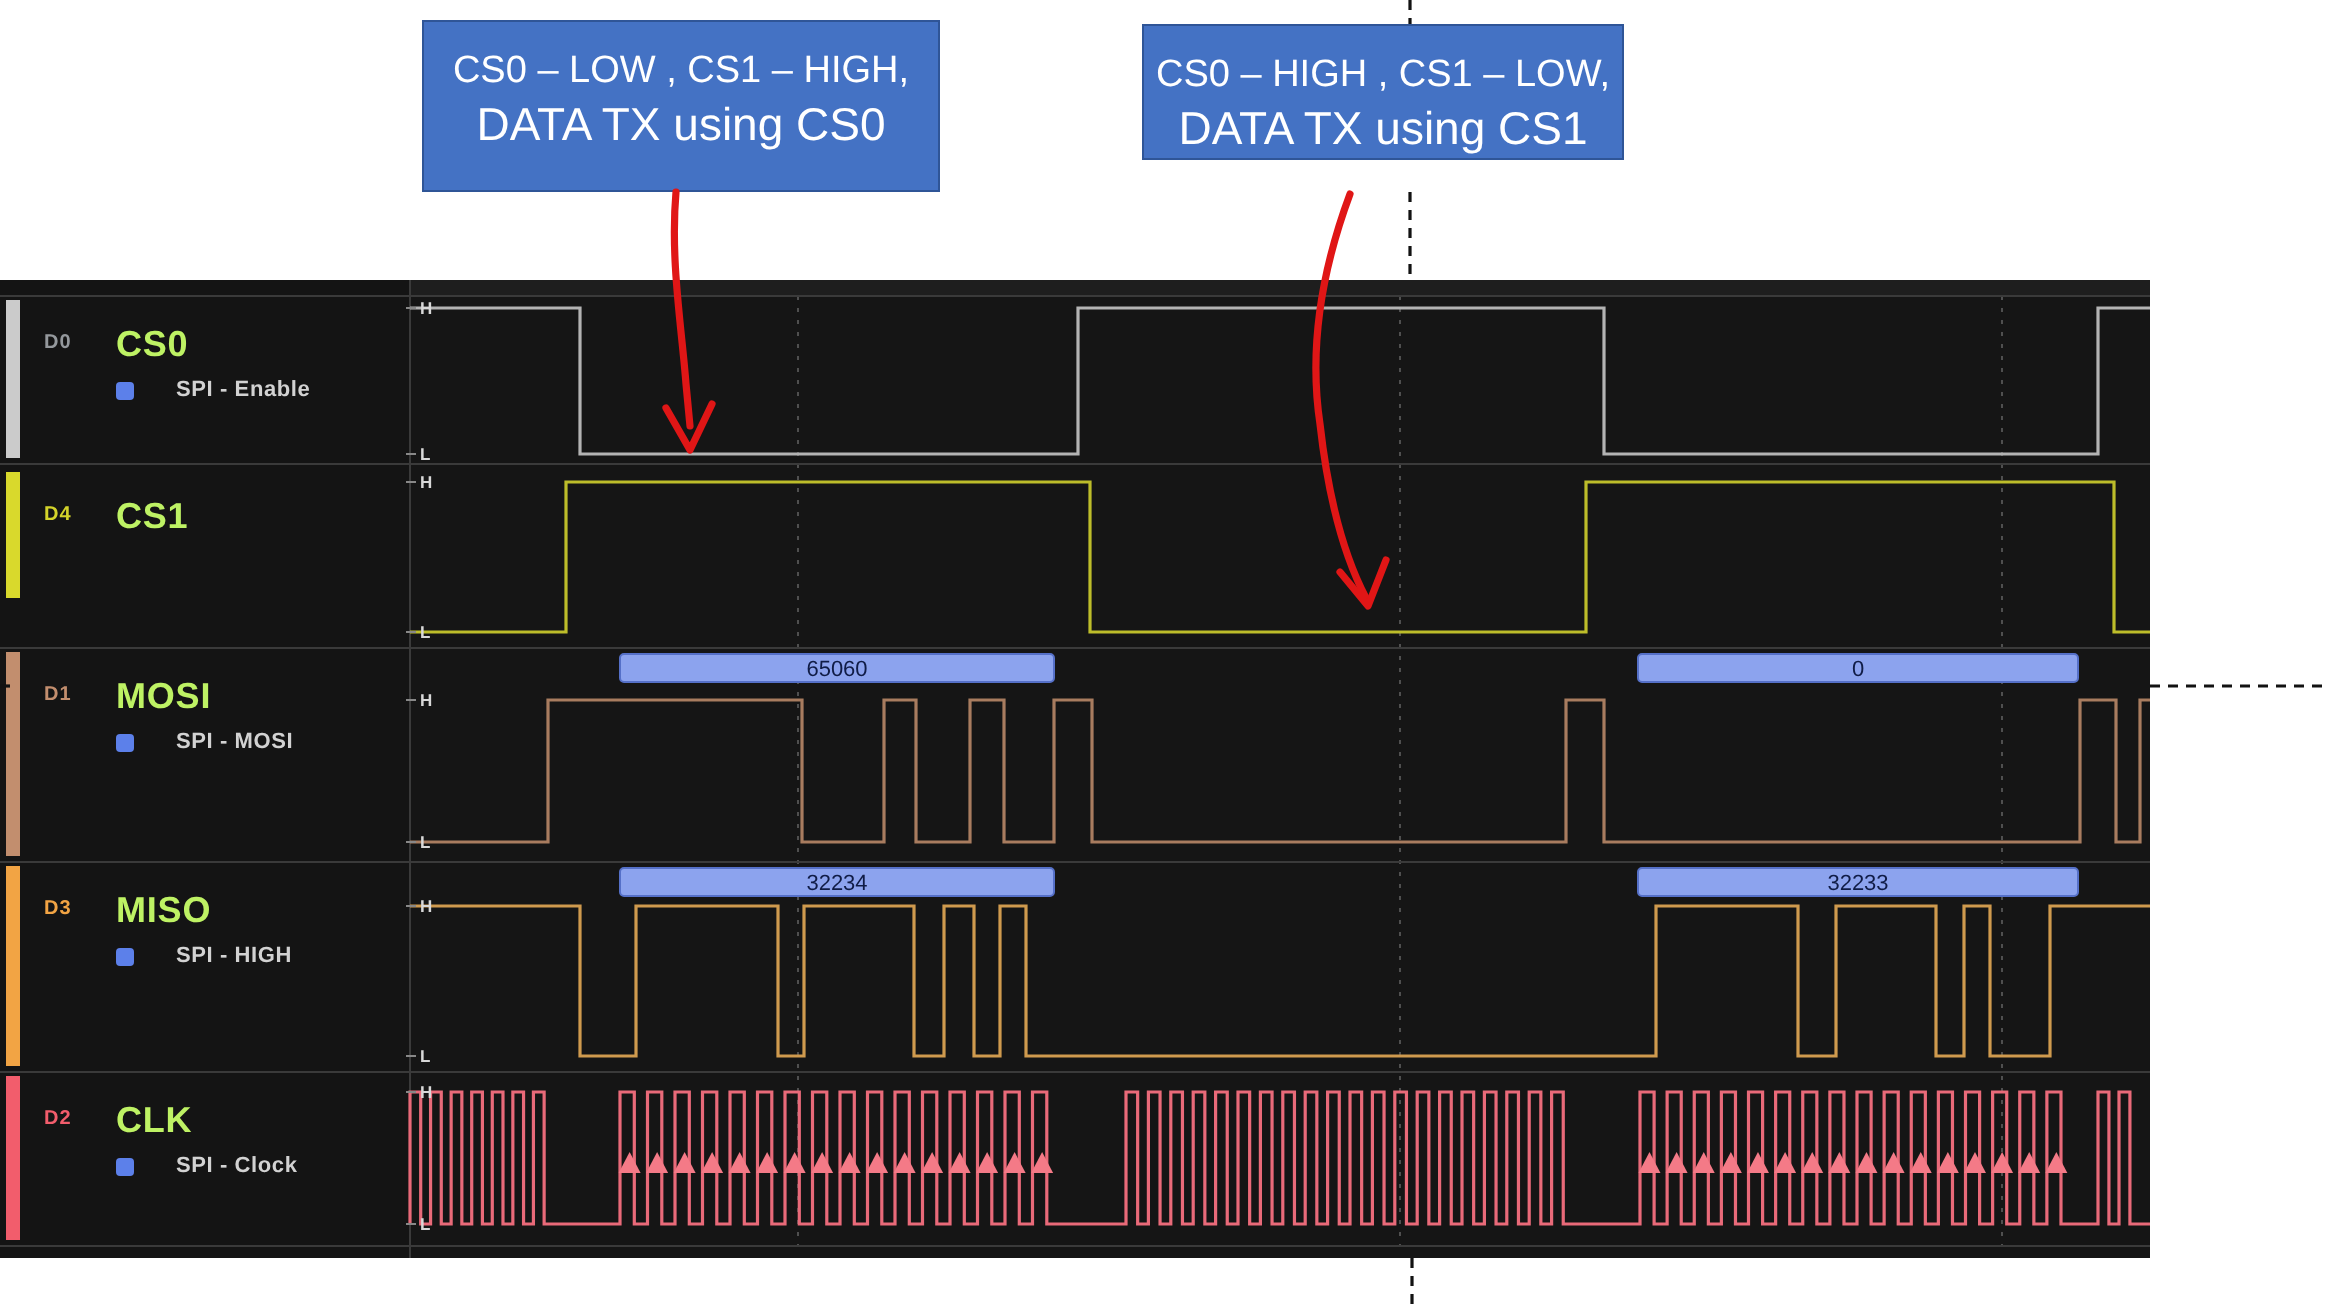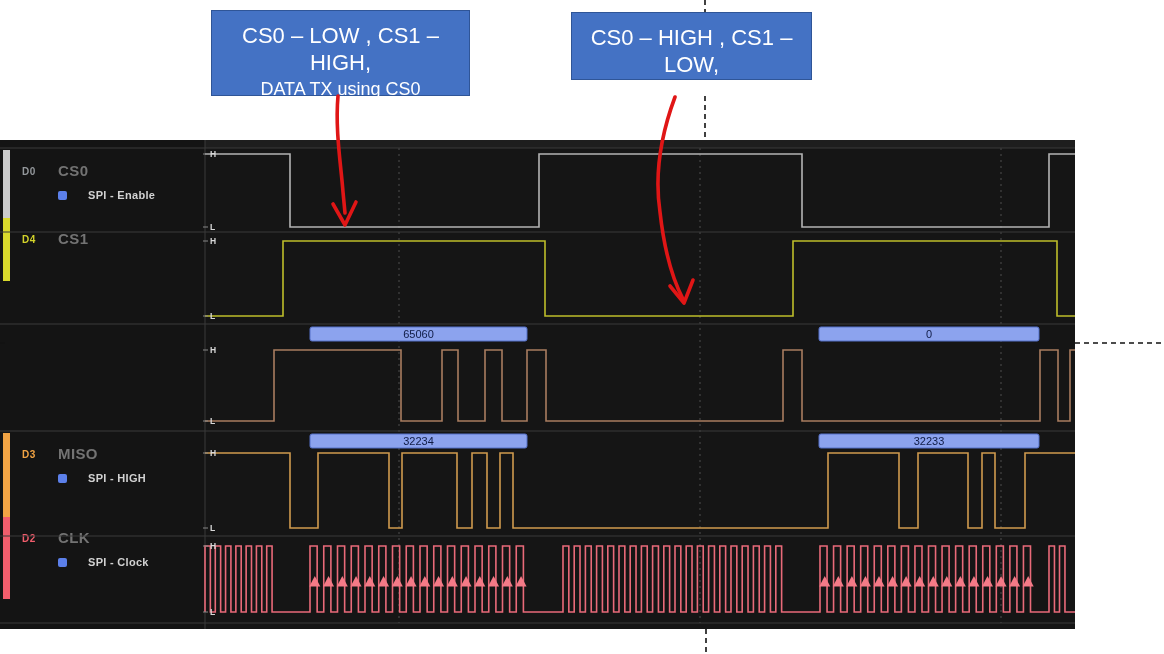--- a/index.html
+++ b/index.html
@@ -1,76 +1,85 @@
 <!DOCTYPE html>
 <html><head>
 <meta charset="utf-8">
 <style>
   html,body{margin:0;padding:0;}
   body{width:1164px;height:654px;position:relative;background:#ffffff;overflow:hidden;
        font-family:"Liberation Sans",sans-serif;}
   .callout{position:absolute;background:#4472C4;border:1px solid #2f5597;color:#ffffff;
            text-align:center;box-sizing:border-box;}
-  .callout .l1{margin-top:11px;font-size:22px;line-height:27px;}
-  .callout .l2{font-size:18px;line-height:27px;}
+  .callout .l1{margin-top:11px;font-size:19px;line-height:27px;}
+  .callout .l2{font-size:23px;line-height:27px;}
   #callout1{left:211px;top:10px;width:259px;height:86px;}
   #callout2{left:571px;top:12px;width:241px;height:68px;}
   #panel{position:absolute;left:0;top:140px;width:1075px;height:489px;background:#151515;}
   #topstrip{position:absolute;left:0;top:0;width:1075px;height:8px;background:#1e1e1e;}
   #labels{position:absolute;left:0;top:0;width:205px;height:489px;background:#141414;}
   .ch-label{position:absolute;left:0;width:205px;box-sizing:border-box;}
   .strip{position:absolute;left:3px;top:2px;bottom:3px;width:7px;}
   .ch-id{position:absolute;left:22px;top:18px;font-size:10px;font-weight:bold;letter-spacing:.5px;}
-  .ch-name{position:absolute;left:58px;top:14px;font-size:15px;font-weight:bold;color:#737373;letter-spacing:.4px;}
+  .ch-name{position:absolute;left:58px;top:14px;font-size:18px;font-weight:bold;color:#bef264;letter-spacing:.4px;}
   .ch-analyzer{position:absolute;left:58px;top:41px;display:flex;align-items:center;gap:21px;}
   .chip{display:inline-block;width:9px;height:9px;border-radius:2px;background:#5c80ea;}
   .an-text{font-size:11px;font-weight:bold;color:#d2d2d2;letter-spacing:.3px;}
   svg{display:block;}
   #wave-svg{position:absolute;left:0;top:0;}
   #overlay{position:absolute;left:0;top:0;pointer-events:none;}
 </style>
 </head>
 <body>
 
 <div class="callout" id="callout1">
   <div class="l1">CS0 – LOW , CS1 – HIGH,</div>
   <div class="l2">DATA TX using CS0</div>
 </div>
 <div class="callout" id="callout2">
   <div class="l1">CS0 – HIGH , CS1 – LOW,</div>
-  <div class="l2">HIGH TX using CS1</div>
+  <div class="l2">DATA TX using CS1</div>
 </div>
 
 <div id="panel">
   <div id="topstrip"></div>
   <div id="labels">
       <div class="ch-label" style="top: 8px; height: 84px;">
         <div class="strip" style="background:#cbcbcb"></div>
     <div class="ch-id" style="color:#94989c">D0</div>
     <div class="ch-name">CS0</div>
         <div class="ch-analyzer">
       <span class="chip"></span>
       <span class="an-text">SPI - Enable</span>
         </div>
       </div>
-      <div class="ch-label" style="top: 76px; height: 68px;">
+      <div class="ch-label" style="top: 94px; height: 68px;">
         <div class="strip" style="background:#d9d92c"></div>
     <div class="ch-id" style="color:#d3d32a">D4</div>
     <div class="ch-name">CS1</div>
+      </div>
+      <div class="ch-label" style="top: 184px; height: 107px;">
+        <div class="strip" style="background:#c28e6e"></div>
+    <div class="ch-id" style="color:#c28e6e">D1</div>
+    <div class="ch-name">MOSI</div>
+        <div class="ch-analyzer">
+      <span class="chip"></span>
+      <span class="an-text">SPI - MOSI</span>
+        </div>
       </div>
       <div class="ch-label" style="top: 291px; height: 105px; text-align: center;">
         <div class="strip" style="background:#f2a444"></div>
     <div class="ch-id" style="color:#f2a444">D3</div>
     <div class="ch-name">MISO</div>
         <div class="ch-analyzer">
       <span class="chip"></span>
       <span class="an-text">SPI - HIGH</span>
         </div>
       </div>
-      <div class="ch-label" style="top: 375px; height: 87px;">
+      <div class="ch-label" style="top: 396px; height: 87px;">
         <div class="strip" style="background:#f25d6c"></div>
     <div class="ch-id" style="color:#f25d6c">D2</div>
     <div class="ch-name">CLK</div>
         <div class="ch-analyzer">
       <span class="chip"></span>
       <span class="an-text">SPI - Clock</span>
         </div>
       </div>
     </div>
   <svg id="wave-svg" width="1075" height="489" viewBox="0 140 1075 489">

